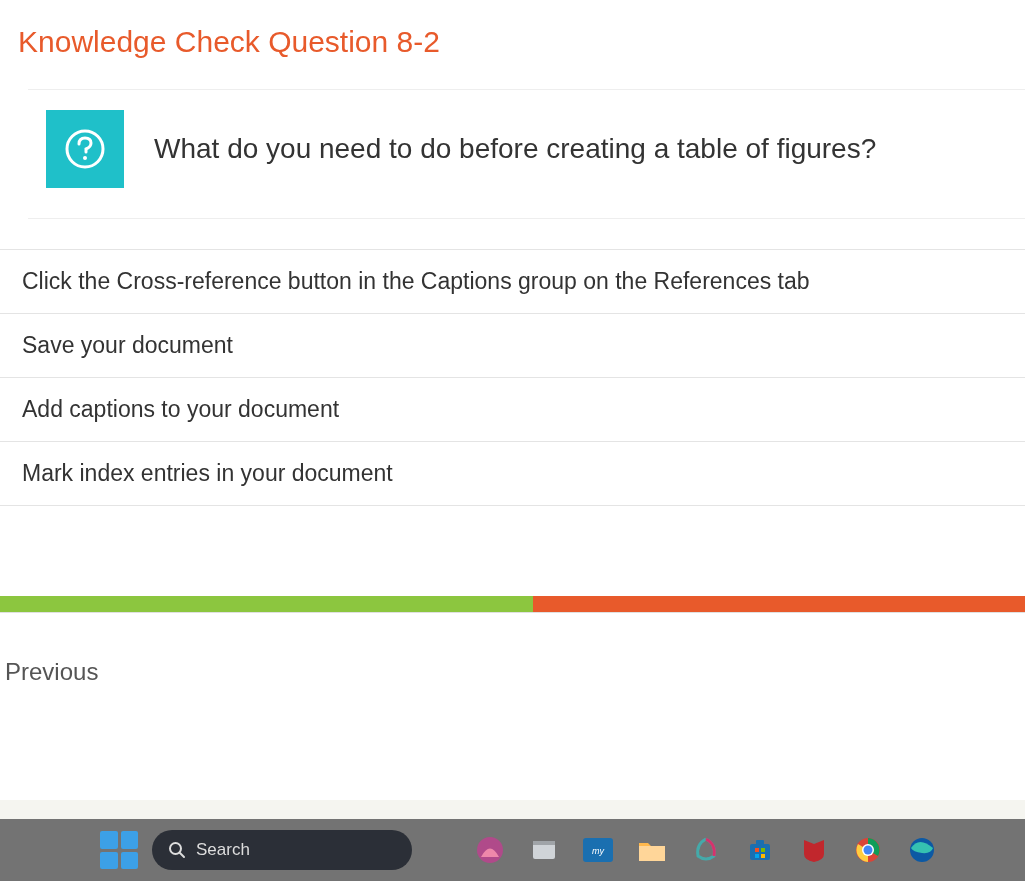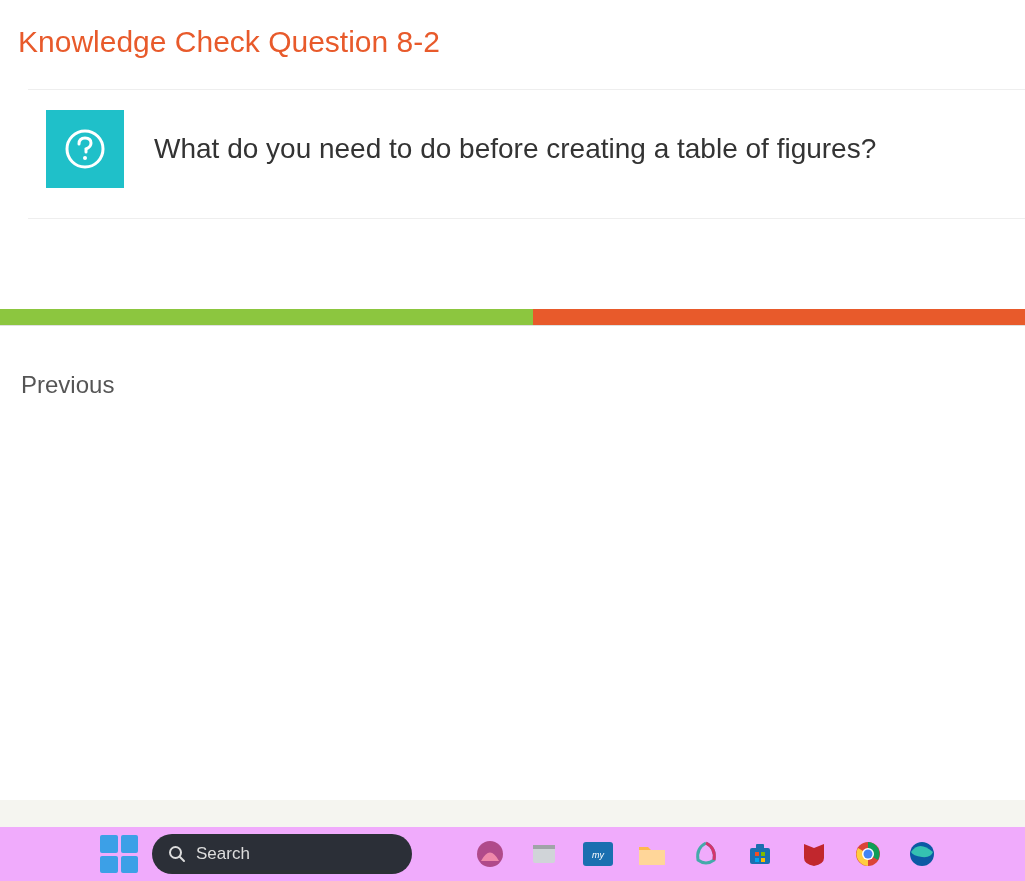--- a/index.html
+++ b/index.html
@@ -66,40 +66,40 @@
   }
   .progress-green {
     background: #8cc63f;
     height: 100%;
   }
   .progress-orange {
     background: #e85a2b;
     height: 100%;
   }
   .nav-row {
-    padding: 35px 0 0 16px;
+    padding: 35px 0 0 0;
     border-top: 1px solid #e0e0e0;
     margin-top: 0;
   }
   .prev-btn {
     font-size: 24px;
     color: #555;
     padding: 10px 0 20px 5px;
     cursor: pointer;
     display: inline-block;
   }
 
   
   .taskbar {
     position: absolute;
     bottom: 0;
     left: 0;
     right: 0;
-    height: 54px;
-    background: #f0abfc;
+    height: 62px;
+    background: #737373;
     display: flex;
     align-items: center;
     padding: 0 0 0 100px;
     gap: 14px;
   }
   .start-btn {
     width: 38px;
     height: 38px;
     display: grid;
     grid-template-columns: 1fr 1fr;
@@ -143,20 +143,26 @@
     <div class="q-icon">
       <svg width="42" height="42" viewBox="0 0 42 42">
         <circle cx="21" cy="21" r="18" fill="none" stroke="#ffffff" stroke-width="3"></circle>
         <path d="M15 16 q0-6 6-6 q6 0 6 5 q0 4-5 6 l0 3" fill="none" stroke="#ffffff" stroke-width="3" stroke-linecap="round"></path>
         <circle cx="21" cy="30" r="2" fill="#ffffff"></circle>
       </svg>
     </div>
     <div class="q-text">What do you need to do before creating a table of figures?</div>
   </div>
 
+  <div class="answers">
+    <div class="answer">Click the Cross-reference button in the Captions group on the References tab</div>
+    <div class="answer">Save your document</div>
+    <div class="answer">Add captions to your document</div>
+    <div class="answer">Mark index entries in your document</div>
+  </div>
 
   <div class="progress-wrap">
     <div class="progress-green" style="width:52%"></div>
     <div class="progress-orange" style="width:48%"></div>
   </div>
 
   <div class="nav-row">
     <div class="prev-btn">Previous</div>
   </div>
 

